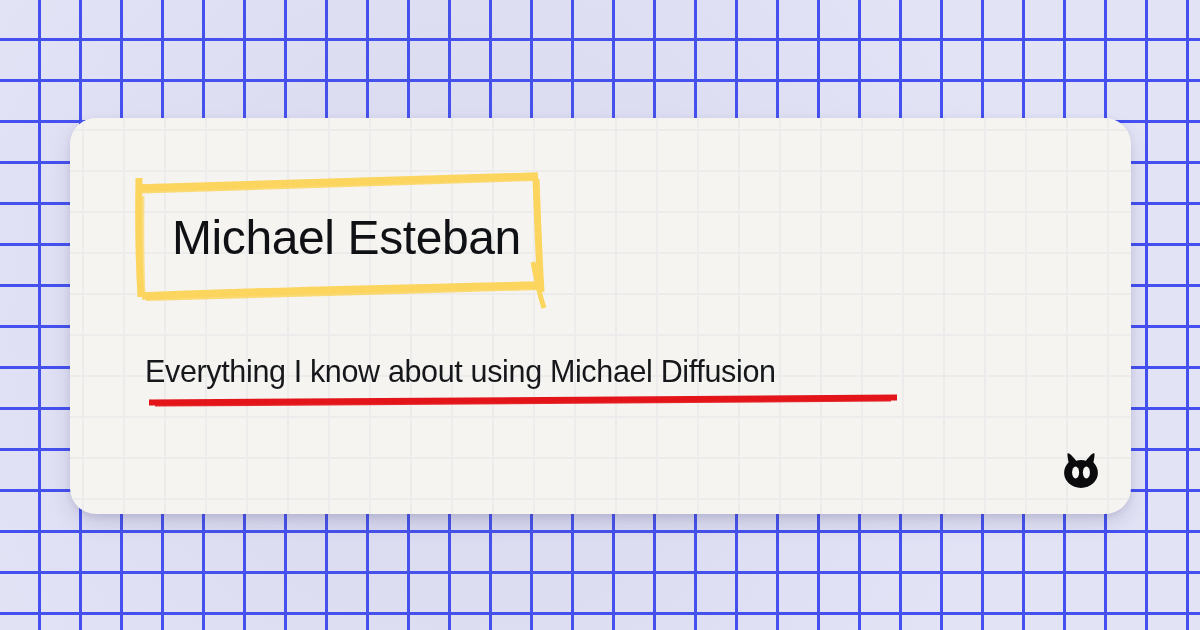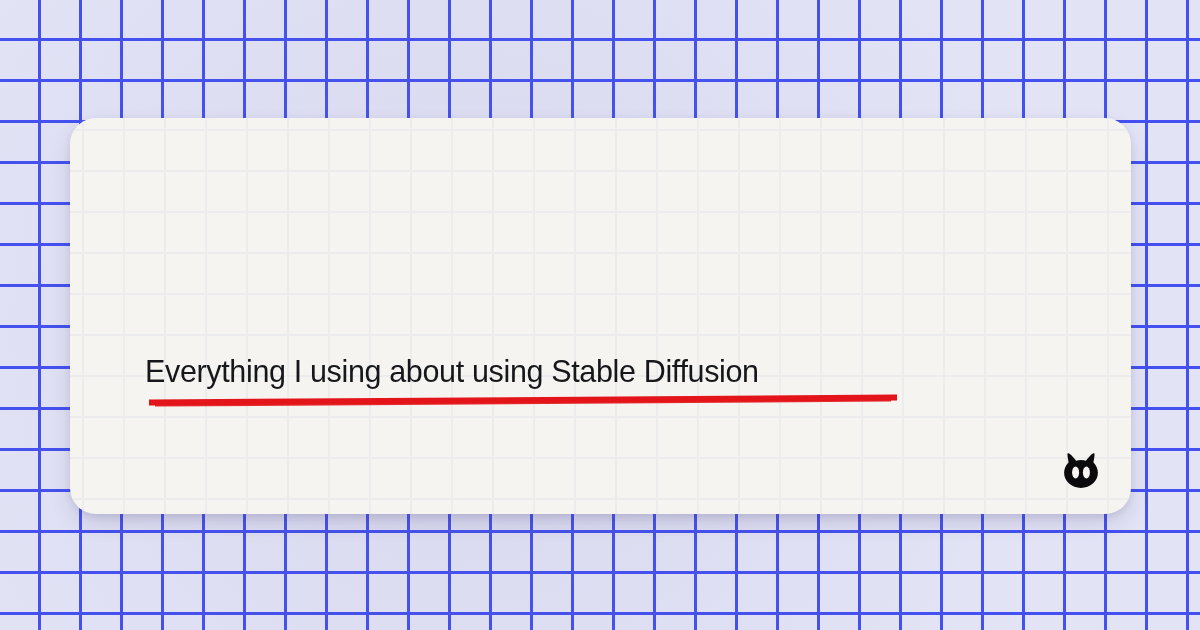--- a/index.html
+++ b/index.html
@@ -141,24 +141,43 @@
 
 <div id="page-bg"></div>
 <div id="page-vignette"></div>
 
 <div id="card">
 
   <div id="card-grid"></div>
 
   <div id="card-content">
 
+    <div id="name-block">
+
+      <svg id="name-box-svg" viewBox="0 0 430 150" fill="none">
+
+        <path d="M10 22 C 90 19, 230 15, 408 10" stroke="#fcd55e" stroke-width="7.5" stroke-linecap="butt"></path>
+        <path d="M12 25.5 C 100 22.5, 250 18, 405 13" stroke="#fcd55e" stroke-width="4" stroke-linecap="butt" opacity="0.85"></path>
+
+        <path d="M9 12 C 8.4 45, 8.8 95, 11 131" stroke="#fcd55e" stroke-width="7" stroke-linecap="butt"></path>
+        <path d="M13 30 C 12.6 60, 12.8 100, 14 128" stroke="#fcd55e" stroke-width="3" stroke-linecap="butt" opacity="0.7"></path>
+
+        <path d="M12 130 C 110 126, 270 122, 412 119" stroke="#fcd55e" stroke-width="7.5" stroke-linecap="butt"></path>
+        <path d="M16 133 C 120 130, 280 126, 409 122" stroke="#fcd55e" stroke-width="4" stroke-linecap="butt" opacity="0.85"></path>
+
+        <path d="M406 13 C 407.5 50, 409 95, 411 126" stroke="#fcd55e" stroke-width="7" stroke-linecap="butt"></path>
+        <path d="M403 96 C 406 112, 410 130, 414 142" stroke="#fcd55e" stroke-width="5" stroke-linecap="butt"></path>
+      </svg>
+
+      <div id="name-text">Michael Esteban</div>
+    </div>
 
     <div id="subtitle-block">
 
-      <div id="subtitle-text">Everything I using about using Stable Diffusion</div>
+      <div id="subtitle-text">Everything I know about using Michael Diffusion</div>
 
       <svg id="subtitle-underline-svg" viewBox="0 0 760 26" fill="none">
         <path d="M4 12.5 C 150 10.5, 420 9.2, 752 7.6" stroke="#e3151a" stroke-width="6" stroke-linecap="butt"></path>
         <path d="M10 15 C 170 13, 430 11.4, 746 10" stroke="#e3151a" stroke-width="3.2" stroke-linecap="butt" opacity="0.9"></path>
         <path d="M300 12 C 420 11, 560 10, 700 8.8" stroke="#e3151a" stroke-width="2" stroke-linecap="butt" opacity="0.55"></path>
       </svg>
     </div>
 
     <div id="logo">
       <svg viewBox="0 0 48 48" fill="none">

